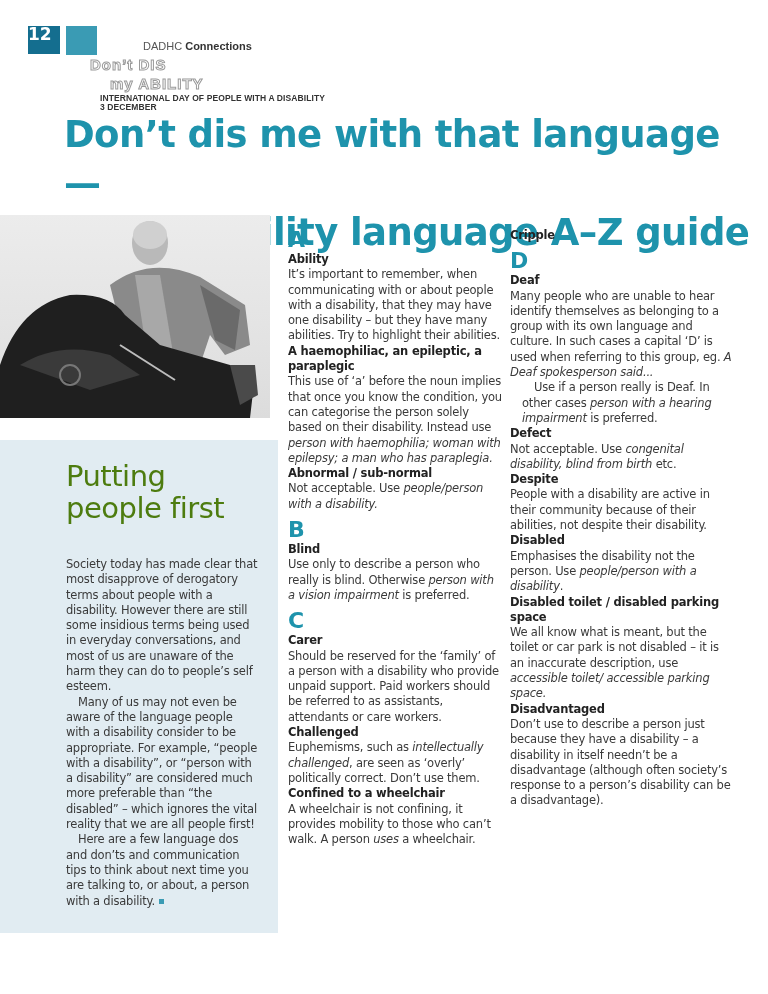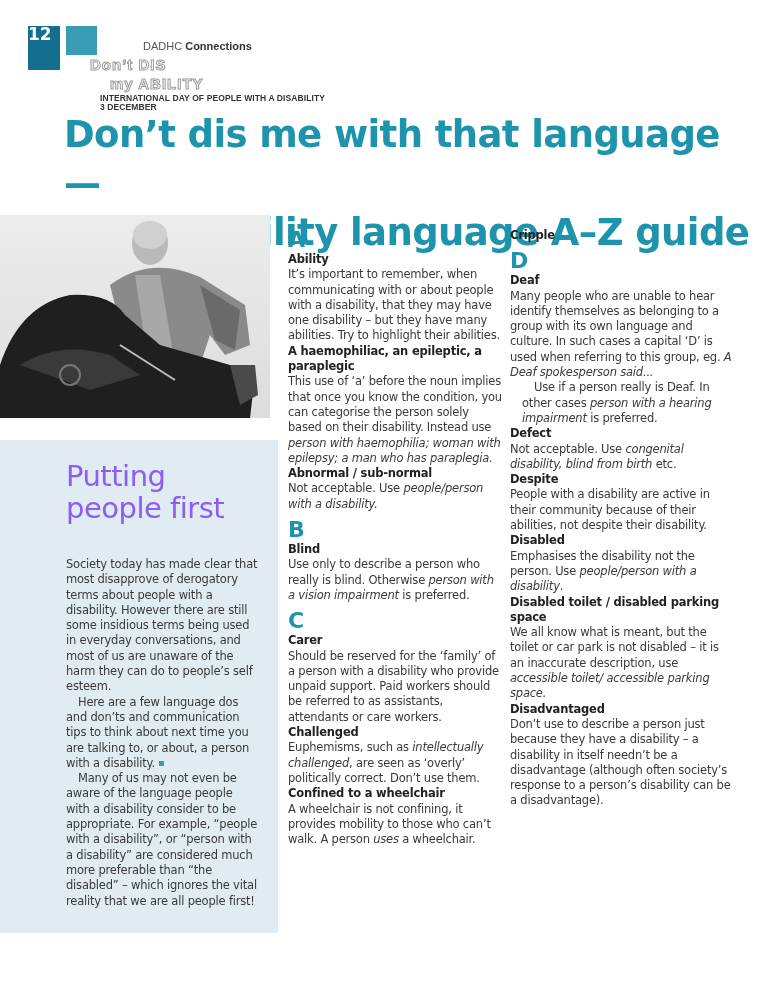--- a/index.html
+++ b/index.html
@@ -2,21 +2,21 @@
 <html><head>
 <meta charset="utf-8">
 <style>
   html, body { margin: 0; padding: 0; }
   body {
     width: 768px; height: 994px; position: relative; overflow: hidden;
     background: #ffffff; color: #3a3a3a;
     font-family: "DejaVu Sans", sans-serif;
   }
   .page-num {
-    position: absolute; left: 28px; top: 26px; width: 32px; height: 44px;
+    position: absolute; left: 28px; top: 26px; width: 32px; height: 28px;
     background: #146e8f; color: #fff; font-weight: bold; font-size: 17px;
     line-height: 17px; padding: 0 0 0 0; box-sizing: border-box;
   }
   .page-num span { position: absolute; left: 0; top: 0; }
   .accent-block {
     position: absolute; left: 66px; top: 26px; width: 31px; height: 29px;
     background: #3a9bb4;
   }
   .mag-title {
     position: absolute; left: 107px; top: 40px; font-size: 11px; color: #555;
@@ -44,21 +44,21 @@
     position: absolute; left: 0; top: 215px; width: 270px; height: 203px;
     background: linear-gradient(180deg, #ececec 0%, #e3e3e3 60%, #dcdcdc 100%);
     overflow: hidden;
   }
   .photo svg { display: block; }
   .sidebar {
     position: absolute; left: 0; top: 440px; width: 278px; height: 493px;
     background: #e1ecf2; box-sizing: border-box; padding: 20px 20px 0 66px;
   }
   .sidebar h2 {
-    margin: 0; color: #8b5cf6; font-weight: normal; font-size: 29px; line-height: 32px;
+    margin: 0; color: #4d7c0f; font-weight: normal; font-size: 29px; line-height: 32px;
     font-family: "DejaVu Sans", sans-serif; letter-spacing: -0.5px;
   }
   .sidebar .body {
     margin-top: 33px; font-size: 11.5px; line-height: 15.3px; color: #3a3a3a;
     letter-spacing: -0.2px;
   }
   .sidebar p { margin: 0; }
   .sidebar p + p { text-indent: 12px; }
   .endmark { display: inline-block; width: 5px; height: 5px; background: #3a9bb4; margin-left: 4px; vertical-align: middle; }
   .col {
@@ -119,22 +119,22 @@
   </svg>
 </div>
 
 <div class="sidebar">
   <h2>
     <span>Putting</span><br>
     <span>people first</span>
   </h2>
   <div class="body">
     <p>Society today has made clear that most disapprove of derogatory terms about people with a disability. However there are still some insidious terms being used in everyday conversations, and most of us are unaware of the harm they can do to people’s self esteem.</p>
+    <p>Many of us may not even be aware of the language people with a disability consider to be appropriate. For example, “people with a disability”, or “person with a disability” are considered much more preferable than “the disabled” – which ignores the vital reality that we are all people first!</p>
     <p><span>Here are a few language dos and don’ts and communication tips to think about next time you are talking to, or about, a person with a disability.</span><span class="endmark"></span></p>
-    <p>Many of us may not even be aware of the language people with a disability consider to be appropriate. For example, “people with a disability”, or “person with a disability” are considered much more preferable than “the disabled” – which ignores the vital reality that we are all people first!</p>
   </div>
 </div>
 
 <div class="col col-mid">
   <p class="letter">A</p>
   <p class="term">Ability</p>
   <p class="def">It’s important to remember, when communicating with or about people with a disability, that they may have one disability – but they have many abilities. Try to highlight their abilities.</p>
   <p class="term">A haemophiliac, an epileptic, a paraplegic</p>
   <p class="def"><span>This use of ‘a’ before the noun implies that once you know the condition, you can categorise the person solely based on their disability. Instead use </span><i>person with haemophilia; woman with epilepsy; a man who has paraplegia.</i></p>
   <p class="term">Abnormal / sub-normal</p>

